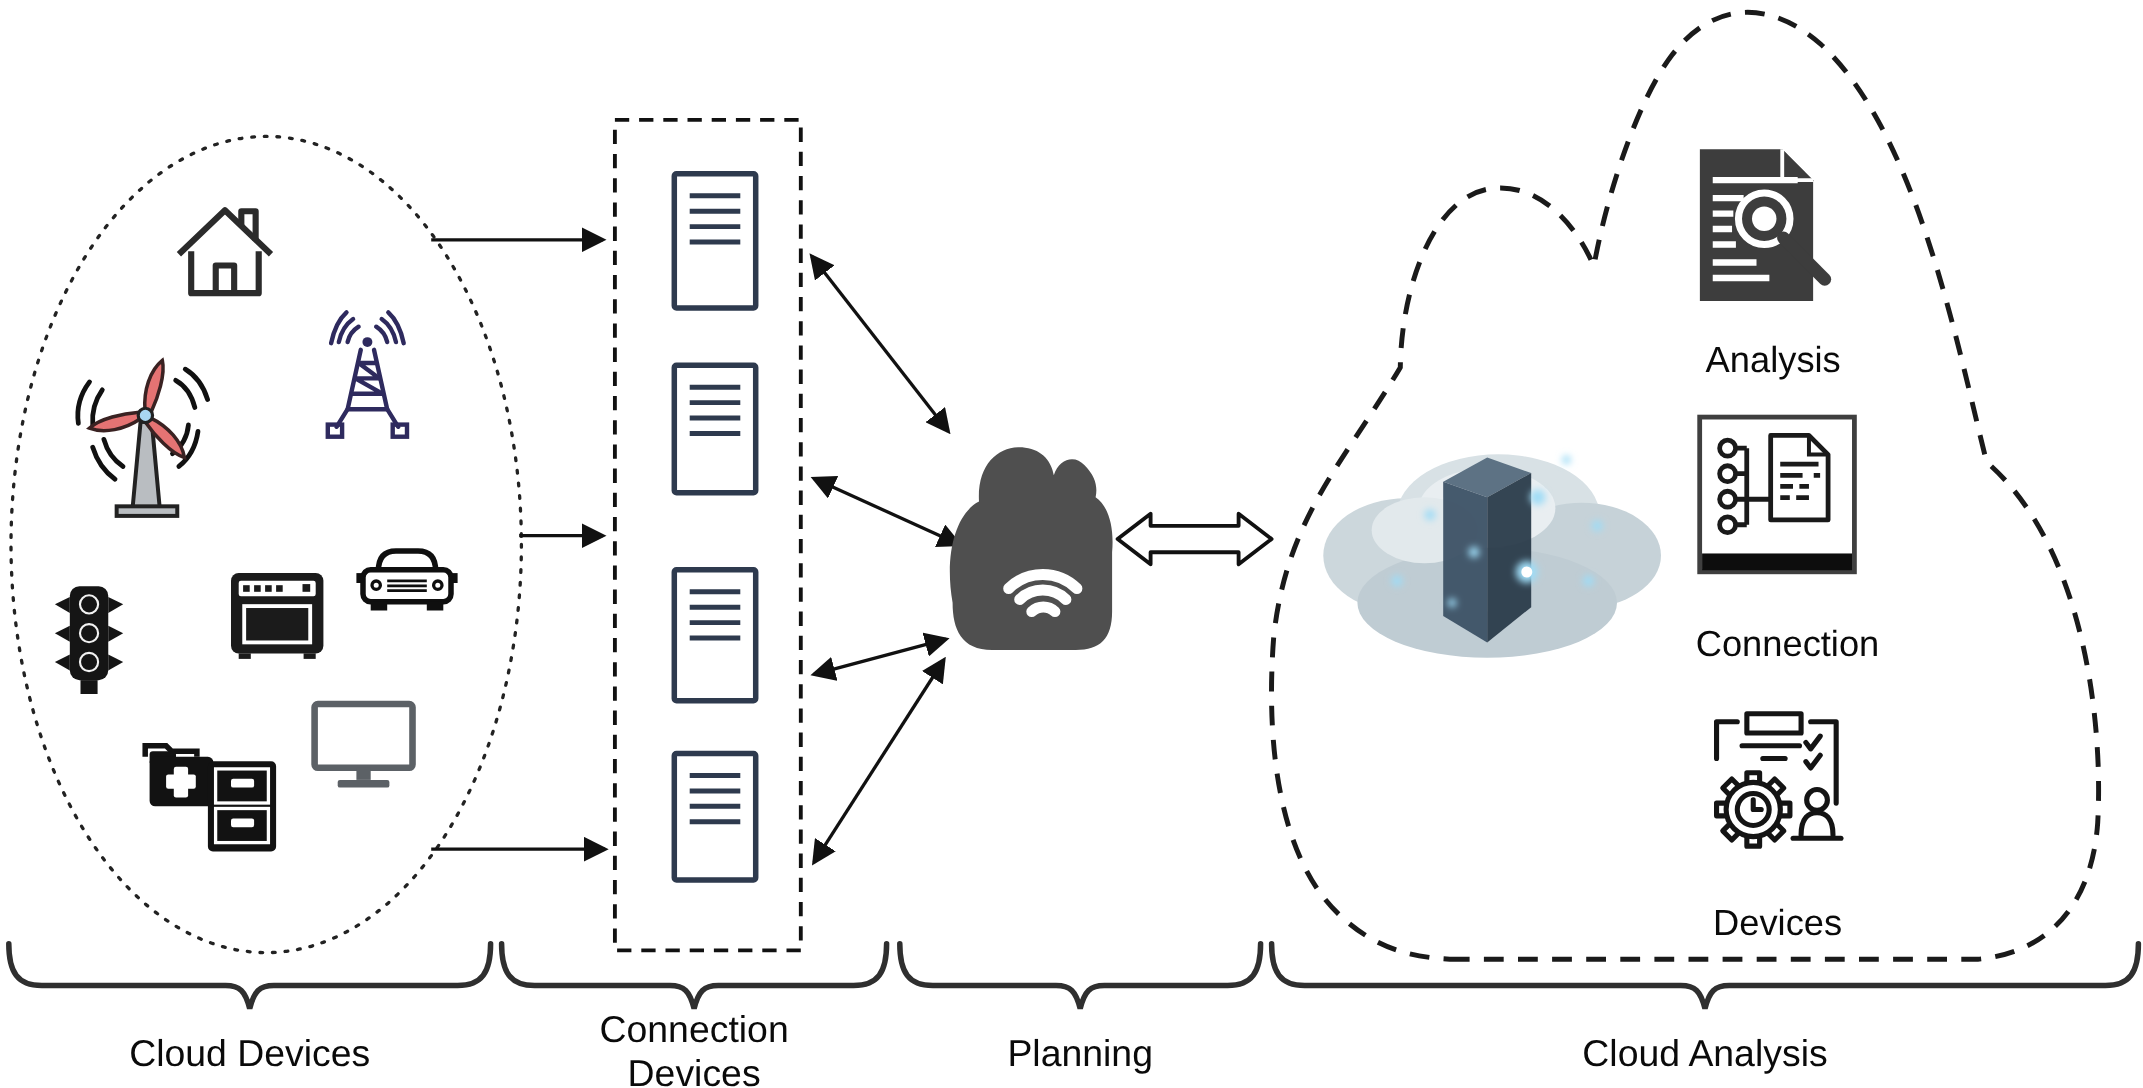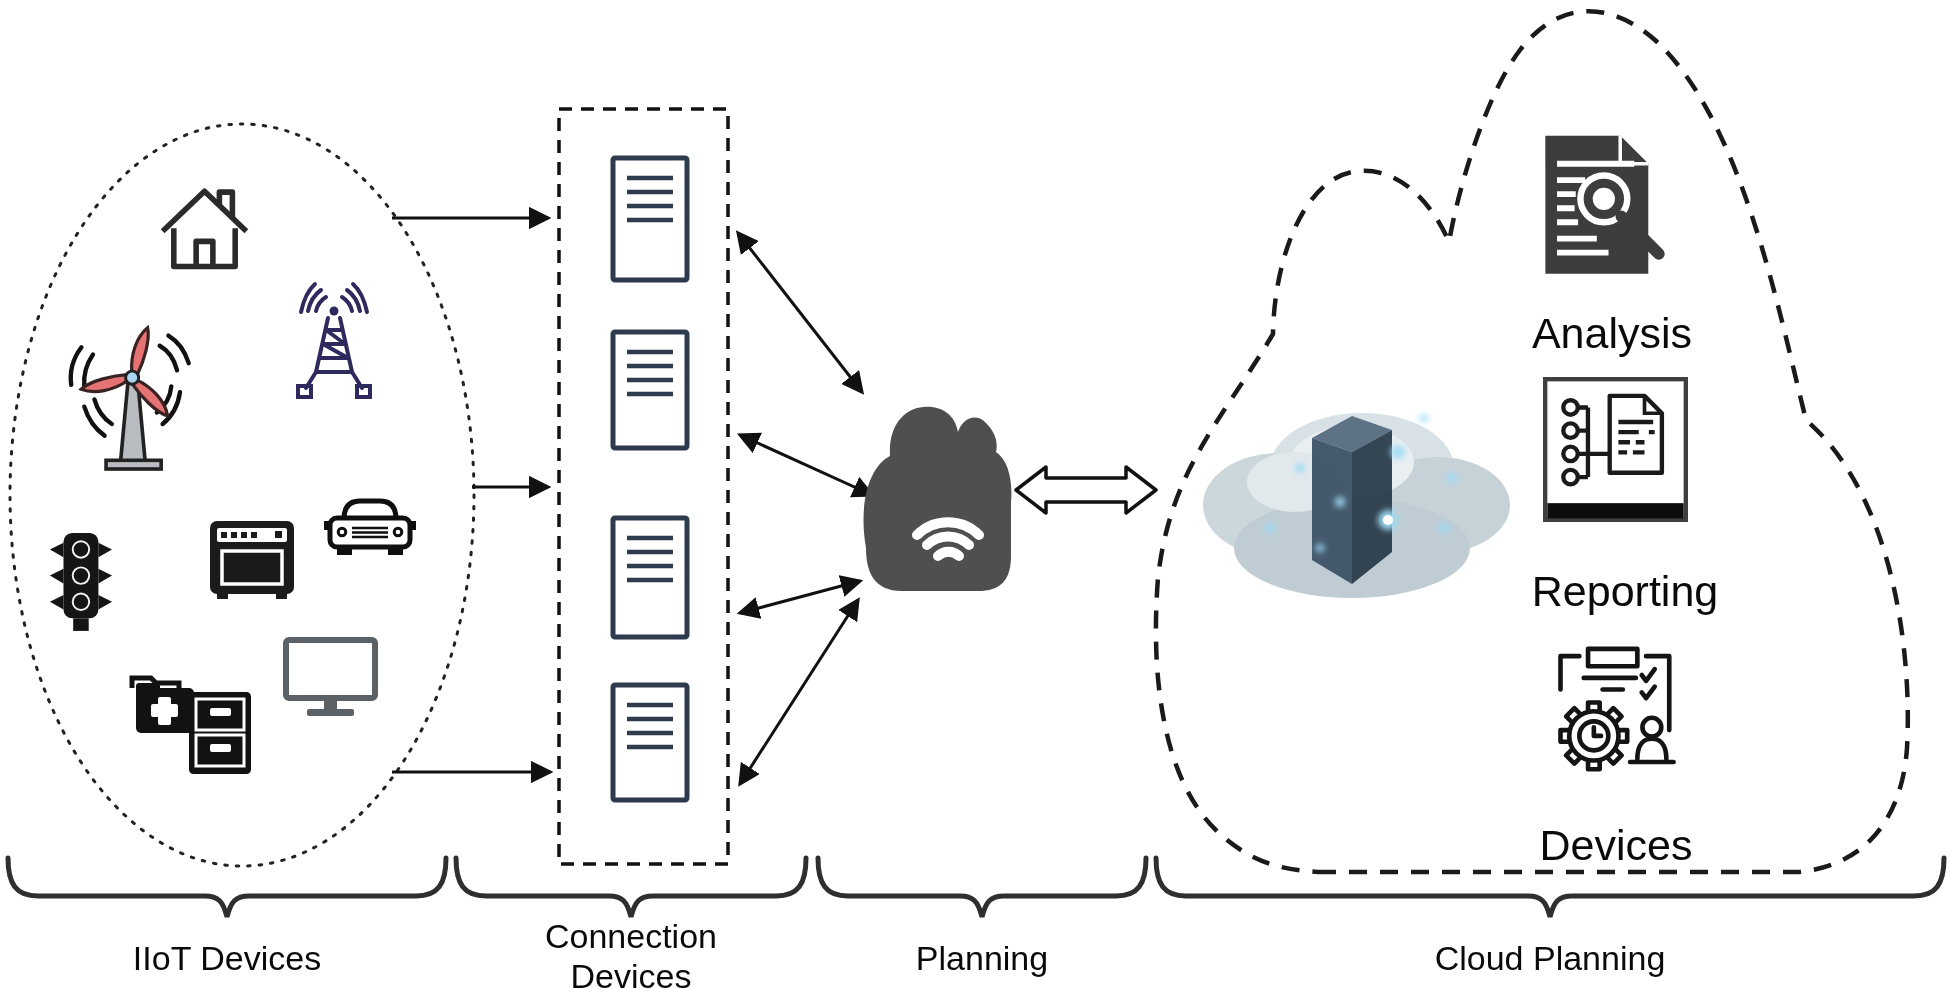--- a/index.html
+++ b/index.html
@@ -1,21 +1,21 @@
 <!DOCTYPE html>
 <html><head>
 <meta charset="utf-8">
 <style>
   html,body{margin:0;padding:0;background:#fff;}
   .canvas{position:relative;width:1948px;height:989px;background:#fff;overflow:hidden;
           font-family:"Liberation Sans", sans-serif;}
   .layer{position:absolute;left:0;top:0;width:1948px;height:989px;}
   .lbl{position:absolute;color:#0a0a0a;text-align:center;line-height:1.18;}
   .sec-label{font-size:34px;}
-  .cap-label{font-size:43px;}
+  .cap-label{font-size:33px;}
 </style>
 </head>
 <body>
 
 <div class="canvas">
 
 <svg class="layer" viewBox="0 0 1948 989">
   <defs>
     <marker id="ah" viewBox="0 0 10 10" refX="8.5" refY="5" markerWidth="7.5" markerHeight="7.5" orient="auto-start-reverse">
       <path d="M0,0 L10,5 L0,10 Z" fill="#111"></path>
@@ -259,21 +259,21 @@
 
   <g stroke="#2f2f2f" stroke-width="5" fill="none" stroke-linecap="round">
     <path d="M8,858 C8,884 16,896 38,896 L205,896 C218,896 223,901 227,917 C231,901 236,896 249,896 L416,896 C438,896 446,884 446,858"></path>
     <path d="M456,858 C456,884 464,896 486,896 L609,896 C622,896 627,901 631,917 C635,901 640,896 653,896 L776,896 C798,896 806,884 806,858"></path>
     <path d="M818,858 C818,884 826,896 848,896 L960,896 C973,896 978,901 982,917 C986,901 991,896 1004,896 L1116,896 C1138,896 1146,884 1146,858"></path>
     <path d="M1156,858 C1156,884 1164,896 1186,896 L1528,896 C1541,896 1546,901 1550,917 C1554,901 1559,896 1572,896 L1914,896 C1936,896 1944,884 1944,858"></path>
   </g>
 </svg>
 
 <div class="lbl cap-label" style="left:1512px;top:308px;width:200px;">Analysis</div>
-<div class="lbl cap-label" style="left:1525px;top:566px;width:200px;">Reporting</div>
+<div class="lbl cap-label" style="left:1525px;top:566px;width:200px;">Connection</div>
 <div class="lbl cap-label" style="left:1516px;top:820px;width:200px;">Devices</div>
 
-<div class="lbl sec-label" style="left:96px;top:938px;width:262px;">IIoT Devices</div>
+<div class="lbl sec-label" style="left:96px;top:938px;width:262px;">Cloud Devices</div>
 <div class="lbl sec-label" style="left:531px;top:916px;width:200px;">Connection Devices</div>
 <div class="lbl sec-label" style="left:884px;top:938px;width:196px;">Planning</div>
-<div class="lbl sec-label" style="left:1400px;top:938px;width:300px;">Cloud Planning</div>
+<div class="lbl sec-label" style="left:1400px;top:938px;width:300px;">Cloud Analysis</div>
 
 </div>
 
 </body></html>

